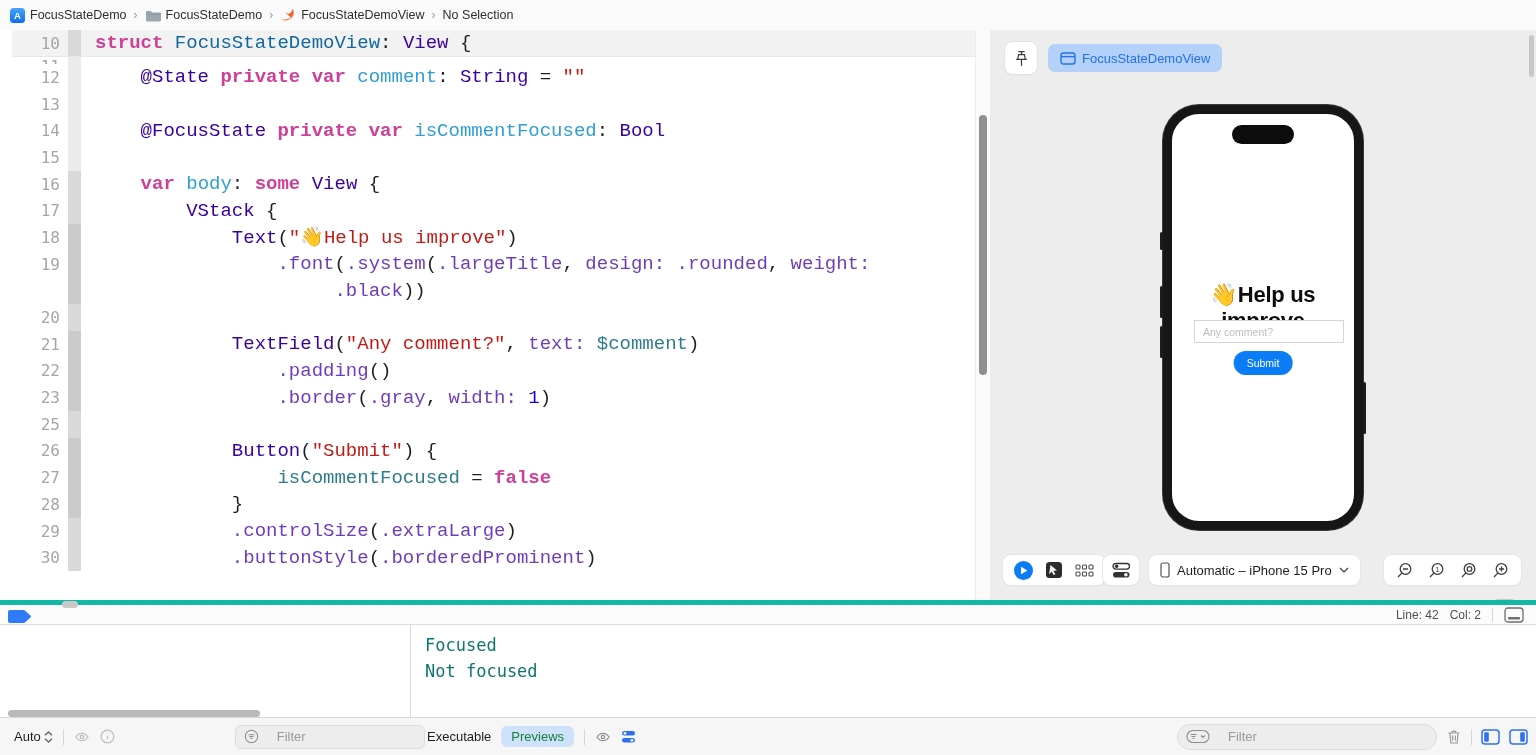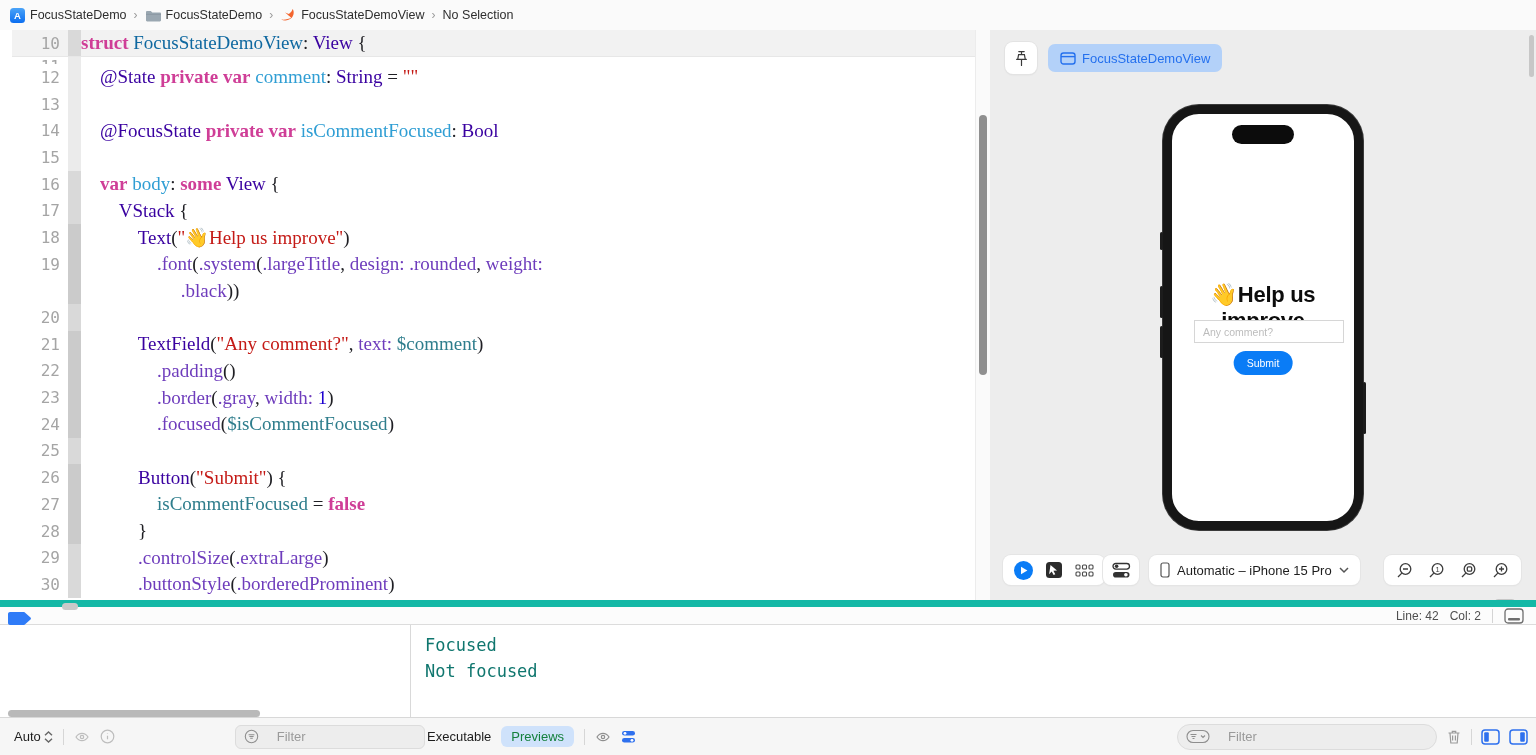--- a/index.html
+++ b/index.html
@@ -17,21 +17,21 @@
 
   
   .editor { position:absolute; left:0; top:30px; width:975px; height:570px; background:#fff; overflow:hidden;margin-left:12px; }
   .crow { display:flex; height:26.7px; align-items:center; }
   .crow.sticky { height:27px; background:#f2f2f2; border-bottom:1px solid #e7e7e7; }
   .crow.clip { height:7px; overflow:hidden; align-items:flex-start; }
   .num { width:56px; flex:0 0 56px; text-align:right; padding-right:8px; color:#a5a5a5;
          font-family:"DejaVu Sans Mono", monospace; font-size:16px; }
   .rib { width:13px; flex:0 0 13px; align-self:stretch; background:#f3f3f3; }
   .rib1 { background:#ebebeb; } .rib2 { background:#d9d9d9; } .rib3 { background:#cbcbcb; }
-  .codetext { white-space:pre; font-family:Liberation Serif, serif; font-size:19px; }
+  .codetext { white-space:pre; font-family:Liberation Mono, monospace; font-size:19px; padding-left:14px; }
   .tok-k { color:#cf3e97; font-weight:bold; }
   .tok-a { color:#3900a0; }
   .tok-t { color:#3900a0; }
   .tok-d { color:#0f68a0; }
   .tok-p { color:#2f9ed4; }
   .tok-m { color:#6e3cbc; }
   .tok-s { color:#c41a16; }
   .tok-n { color:#1c00cf; }
   .tok-v { color:#2e7d8c; }
   .tok-x { color:#1f1f24; }
@@ -65,21 +65,21 @@
   .g1 { left:13px; padding:0 11px; gap:12px; }
   .g2 { left:113px; width:36px; justify-content:center; }
   .gdev { left:159px; padding:0 11px; gap:7px; font-size:13px; color:#1d1d1d; }
   .gzoom { right:15px; padding:0 12px; gap:15px; }
   .playcirc { width:19px; height:19px; border-radius:50%; background:#0a7cf6; display:flex; align-items:center; justify-content:center; }
   .prev-scroll-v { position:absolute; right:2px; top:5px; width:5px; height:42px; background:#c7c7c7; border-radius:2.5px; }
   .prev-scroll-h { position:absolute; right:20px; bottom:-8px; width:22px; height:9px; background:#c7c7c7; border-radius:4.5px; }
 
   
   .strip { position:absolute; left:0; top:600px; width:100%; height:25px; background:#fcfcfc;
-           border-top:7px solid #14b8a6; border-bottom:1px solid #dcdcdc; }
+           border-top:5px solid #14b8a6; border-bottom:1px solid #dcdcdc; }
   .bp-tag { position:absolute; left:8px; top:5px; }
   .resize-handle { position:absolute; left:62px; top:-4px; width:16px; height:7px; background:#c9c9c9; border-radius:3.5px; }
   .strip-right { position:absolute; right:12px; top:0; height:100%; display:flex; align-items:center; gap:11px;
                  font-size:12px; color:#4f4f4f; }
   .vdiv { width:1px; height:14px; background:#d4d4d4; }
 
   
   .varpane { position:absolute; left:0; top:625px; width:410px; height:92px; background:#fff; }
   .hthumb { position:absolute; left:8px; top:85px; width:252px; height:7px; background:#b9b9b9; border-radius:3.5px; }
   .pane-div { position:absolute; left:410px; top:625px; width:1px; height:130px; background:#d9d9d9; }
@@ -205,25 +205,20 @@
           <span class="num">22</span>
           <span class="rib rib3"></span>
           <span class="codetext"><span class="tok-x">                </span><span class="tok-m">.padding</span><span class="tok-x">()</span></span>
         </div>
         <div class="crow">
           <span class="num">23</span>
           <span class="rib rib3"></span>
           <span class="codetext"><span class="tok-x">                </span><span class="tok-m">.border</span><span class="tok-x">(</span><span class="tok-m">.gray</span><span class="tok-x">, </span><span class="tok-m">width:</span><span class="tok-x"> </span><span class="tok-n">1</span><span class="tok-x">)</span></span>
         </div>
         <div class="crow">
-          <span class="num">24</span>
-          <span class="rib rib3"></span>
-          <span class="codetext"><span class="tok-x">                </span><span class="tok-m">.focused</span><span class="tok-x">(</span><span class="tok-v">$isCommentFocused</span><span class="tok-x">)</span></span>
-        </div>
-        <div class="crow">
           <span class="num">25</span>
           <span class="rib rib2"></span>
           <span class="codetext"></span>
         </div>
         <div class="crow">
           <span class="num">26</span>
           <span class="rib rib3"></span>
           <span class="codetext"><span class="tok-x">            </span><span class="tok-t">Button</span><span class="tok-x">(</span><span class="tok-s">"Submit"</span><span class="tok-x">) {</span></span>
         </div>
         <div class="crow">

